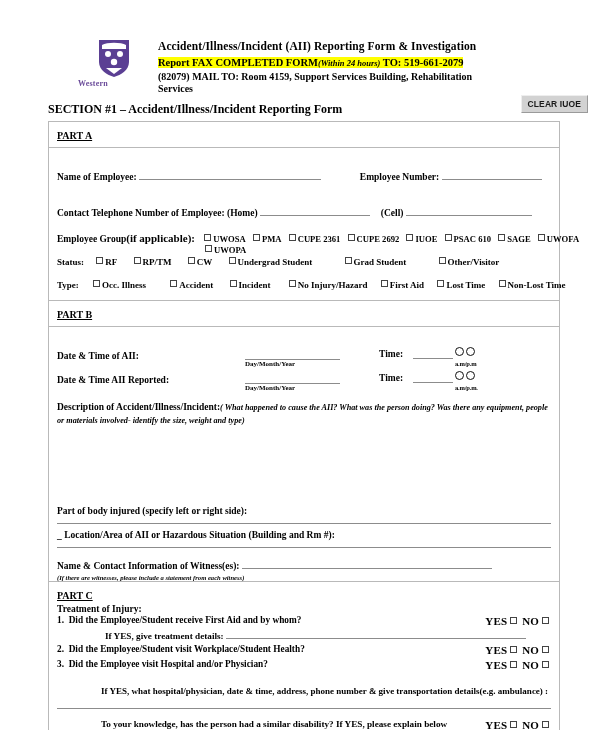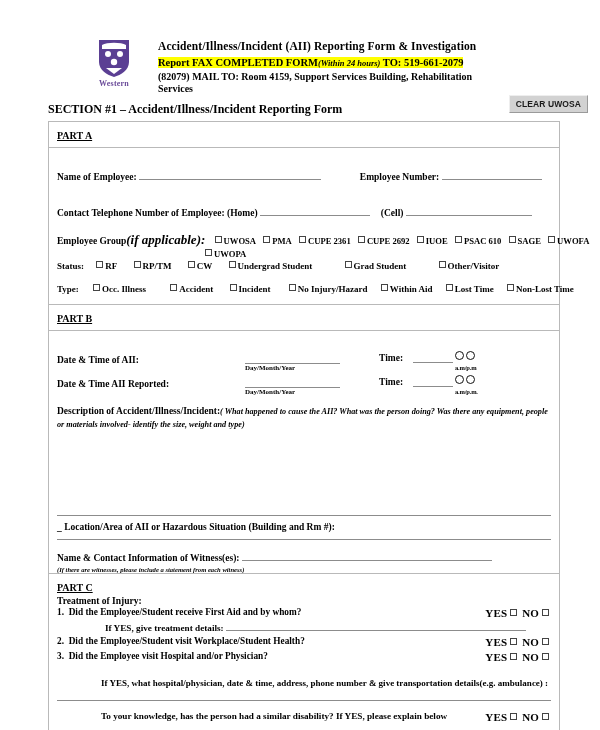--- a/index.html
+++ b/index.html
@@ -25,21 +25,21 @@
 
   
   .header {
     display: flex;
     align-items: flex-start;
     padding: 38px 0 0 78px;
   }
   .logo-block {
     width: 72px;
     flex: 0 0 72px;
-    text-align: center;
+    text-align: left;
   }
   .shield {
     width: 34px;
     height: 40px;
     margin: 0 auto;
     display: block;
   }
   .logo-word {
     font-family: "Liberation Serif", serif;
     font-size: 8px;
@@ -136,23 +136,22 @@
   }
   .rowsp { margin-top: 22px; }
 
   .dotline {
     display: inline-block;
     border-bottom: 1px solid #8c8c8c;
     height: 9px;
     vertical-align: baseline;
   }
   .ital-small {
-    font-style: italic;
-    font-weight: bold;
-    font-size: 13px;
+    font-weight: bold;
+    font-size: 11px;
   }
   .ital-desc {
     font-style: italic;
     font-weight: bold;
     font-size: 8.2px;
   }
 
   .cb {
     display: inline-block;
     width: 5px;
@@ -309,21 +308,21 @@
     </div>
     <div class="header-text">
       <div class="hdr-line1">Accident/Illness/Incident (AII) Reporting Form &amp; Investigation</div>
       <div class="hdr-line2"><span>Report FAX COMPLETED FORM</span><span class="ital">(Within 24 hours)</span><span> TO:  519-661-2079</span></div>
       <div class="hdr-line3">(82079) MAIL TO: Room 4159, Support Services Building, Rehabilitation Services</div>
     </div>
   </div>
 
   <div class="section-row">
     <span class="section-title">SECTION #1 – Accident/Illness/Incident Reporting Form</span>
-    <button class="clear-form-btn">CLEAR UWOSA</button>
+    <button class="clear-form-btn">CLEAR IUOE</button>
   </div>
 
   <div class="form-box">
 
     <div class="part-band">
       <span class="part-label">PART A</span>
     </div>
 
     <div class="pad">
 
@@ -369,21 +368,21 @@
         <span class="si" style="margin-right:30px"><span class="cb"></span><span>Grad Student</span></span>
         <span class="si"><span class="cb"></span><span>Other/Visitor</span></span>
       </div>
 
       <div class="type-row">
         <span style="display:inline-block;margin-right:12px">Type:</span>
         <span class="ti" style="margin-right:22px"><span class="cb"></span><span>Occ. Illness</span></span>
         <span class="ti" style="margin-right:14px"><span class="cb"></span><span>Accident</span></span>
         <span class="ti" style="margin-right:16px"><span class="cb"></span><span>Incident</span></span>
         <span class="ti"><span class="cb"></span><span>No Injury/Hazard</span></span>
-        <span class="ti"><span class="cb"></span><span>Within Aid</span></span>
+        <span class="ti"><span class="cb"></span><span>First Aid</span></span>
         <span class="ti"><span class="cb"></span><span>Lost Time</span></span>
         <span class="ti" style="margin-right:0"><span class="cb"></span><span>Non-Lost Time</span></span>
       </div>
 
       <div style="height:10px"></div>
     </div>
 
     <div class="part-band" style="border-top:1px solid #b9b9b9">
       <span class="part-label">PART B</span>
     </div>
@@ -410,20 +409,21 @@
         <div class="ampm ampm-2">
           <span class="circ"></span><span class="circ"></span>
           <div class="ampm-txt">a.m/p.m.</div>
         </div>
       </div>
 
       <div class="pad">
         <div class="desc-head"><span>Description of Accident/Illness/Incident:</span><span class="ital-desc">( What happened to cause the AII?  What was the person doing?  Was there any equipment, people or materials involved- identify the size, weight and type)</span></div>
         <div class="desc-space"></div>
 
+        <div class="row">Part of body injured (specify left or right side):</div>
       </div>
       <div class="hr-full"></div>
 
       <div class="pad" style="margin-top:6px">
         <div class="row">_ Location/Area of AII or Hazardous Situation (Building and Rm #):</div>
       </div>
       <div class="hr-full"></div>
 
       <div class="pad" style="margin-top:11px">
         <div class="row">

